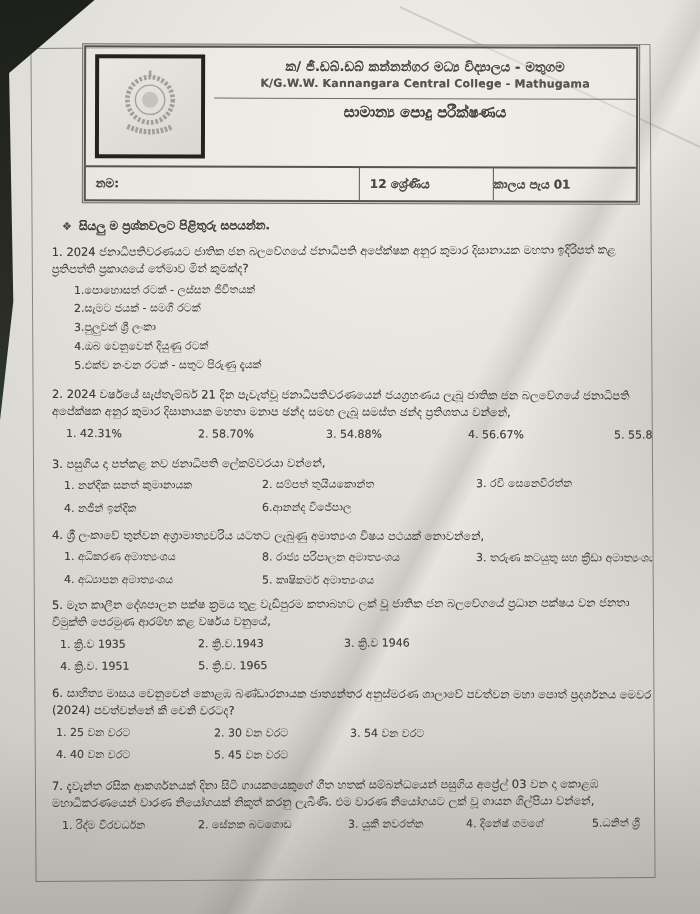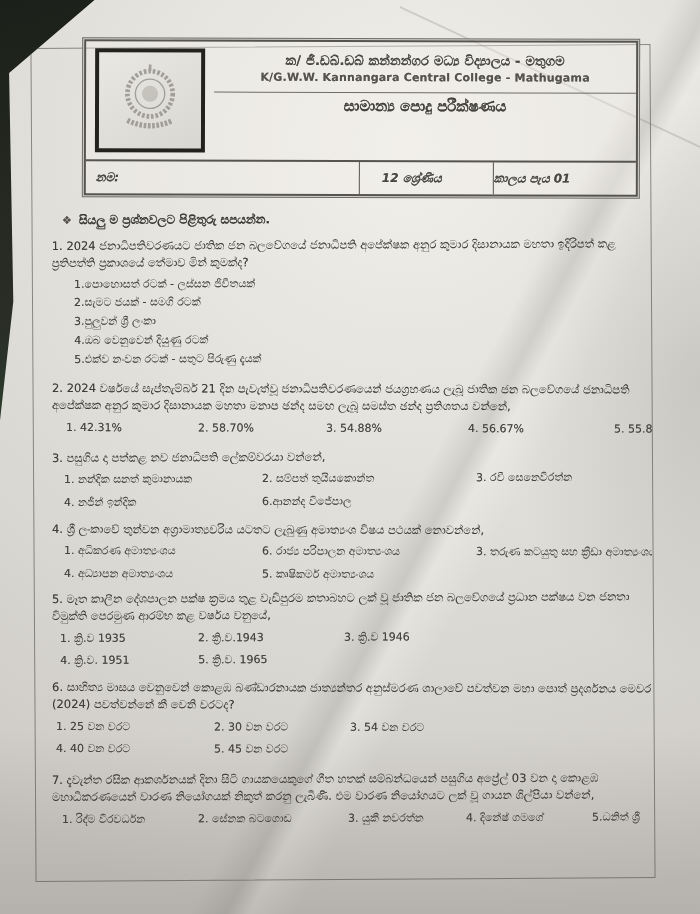--- a/index.html
+++ b/index.html
@@ -30,21 +30,21 @@
   }
   .shade-bottom{
     background:linear-gradient(to bottom,transparent 80%,rgba(96,94,88,.22) 100%);
   }
   .page-frame{
     position:absolute;left:33px;top:46px;width:618px;height:832px;
     border:1px solid rgba(88,86,80,.65);
     transform:rotate(-.35deg);
   }
   .content{
-    position:absolute;left:52px;top:40px;width:600px;
+    position:absolute;left:52px;top:46px;width:600px;
     color:#45433d;
     text-shadow:0 0 .5px rgba(70,68,62,.55);
   }
   
   .hbox{
     margin-left:32px;width:550px;
     border:2px solid #56544e;
     box-shadow:0 0 0 1px #d3d1cc,0 0 0 2px #6d6b64;
     display:grid;grid-template-columns:128px 1fr;
     background:rgba(243,241,236,.35);
@@ -64,23 +64,23 @@
   .hrow3{min-height:26px;}
   .school-si{font-size:13px;font-weight:bold;color:#4a4842;letter-spacing:.2px;}
   .school-en{font-size:11px;font-weight:bold;color:#55534c;margin-top:2px;letter-spacing:.2px;}
   .exam-title{font-size:13px;font-weight:bold;color:#4a4842;}
   .exam-sub{font-size:15px;font-weight:bold;color:#44423c;}
   .hname{
     grid-column:1 / span 2;border-top:2px solid #56544e;
     display:grid;grid-template-columns:273px 134px 1fr;min-height:32px;
     font-size:12px;font-weight:bold;color:#4a4842;
   }
-  .hname>div{display:flex;align-items:center;font-style:italic;}
+  .hname>div{display:flex;align-items:center;}
   .cell-name{padding-left:10px;}
-  .cell-grade{border-left:1.5px solid #56544e;padding-left:22px;}
+  .cell-grade{border-left:1.5px solid #56544e;padding-left:10px;}
   .cell-time{border-left:1.5px solid #56544e;}
   
   .instruction{
     display:flex;gap:7px;align-items:baseline;
     margin:16px 0 0 10px;font-size:12px;font-weight:bold;color:#3e3c36;
     transform:rotate(-.2deg);
   }
   .instruction .bullet{font-size:11px;color:#504e47;}
   .q{margin-top:12px;font-size:11.5px;line-height:1.5;transform-origin:left center;}
   .q:nth-child(odd){transform:rotate(-.25deg);}
@@ -176,21 +176,21 @@
             <span class="opt">3. රවී සෙනෙවිරත්න</span>
             <span class="opt">4. නජීන් ඉන්දික</span>
             <span class="opt">6.ආනන්ද විජේපාල</span>
           </div>
         </div>
 
         <div class="q mt10">
           <p><span>4.</span> <span>ශ්‍රී ලංකාවේ තුන්වන අග්‍රාමාත්‍යවරිය යටතට ලැබුණු අමාත්‍යංශ විෂය පථයක් නොවන්නේ,</span></p>
           <div class="opts opts-grid cols3-a">
             <span class="opt">1. අධිකරණ අමාත්‍යංශය</span>
-            <span class="opt">6. රාජ්‍ය පරිපාලන අමාත්‍යංශය</span>
+            <span class="opt">8. රාජ්‍ය පරිපාලන අමාත්‍යංශය</span>
             <span class="opt">3. තරුණ කටයුතු සහ ක්‍රීඩා අමාත්‍යංශය</span>
             <span class="opt">4. අධ්‍යාපන අමාත්‍යංශය</span>
             <span class="opt">5. කෘෂිකර්ම අමාත්‍යංශය</span>
           </div>
         </div>
 
         <div class="q mt8">
           <p><span>5.</span> <span>මෑත කාලීන දේශපාලන පක්ෂ ක්‍රමය තුළ වැඩිපුරම කතාබහට ලක් වූ ජාතික ජන බලවේගයේ ප්‍රධාන පක්ෂය වන ජනතා විමුක්ති පෙරමුණ ආරම්භ කළ වර්ෂය වනුයේ,</span></p>
           <div class="opts opts-grid cols3-b">
             <span class="opt">1. ක්‍රි.ව 1935</span>

